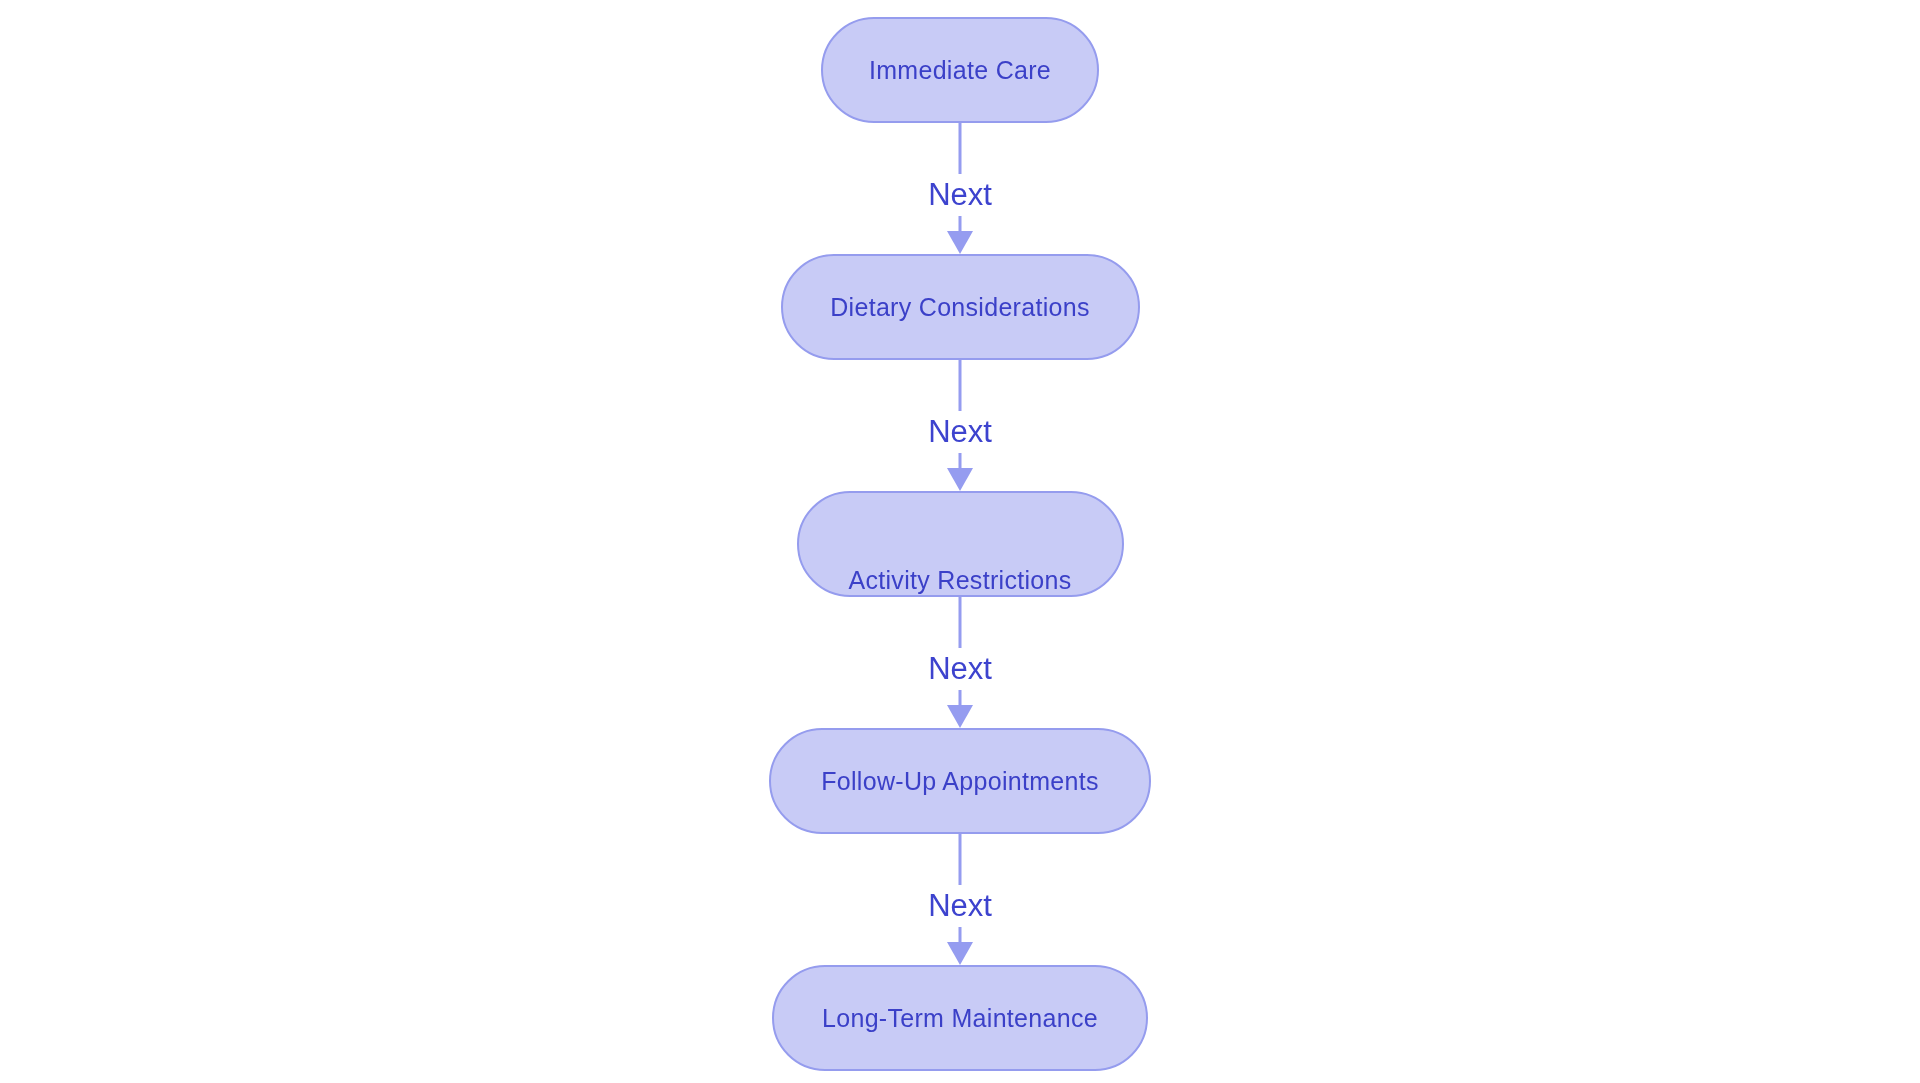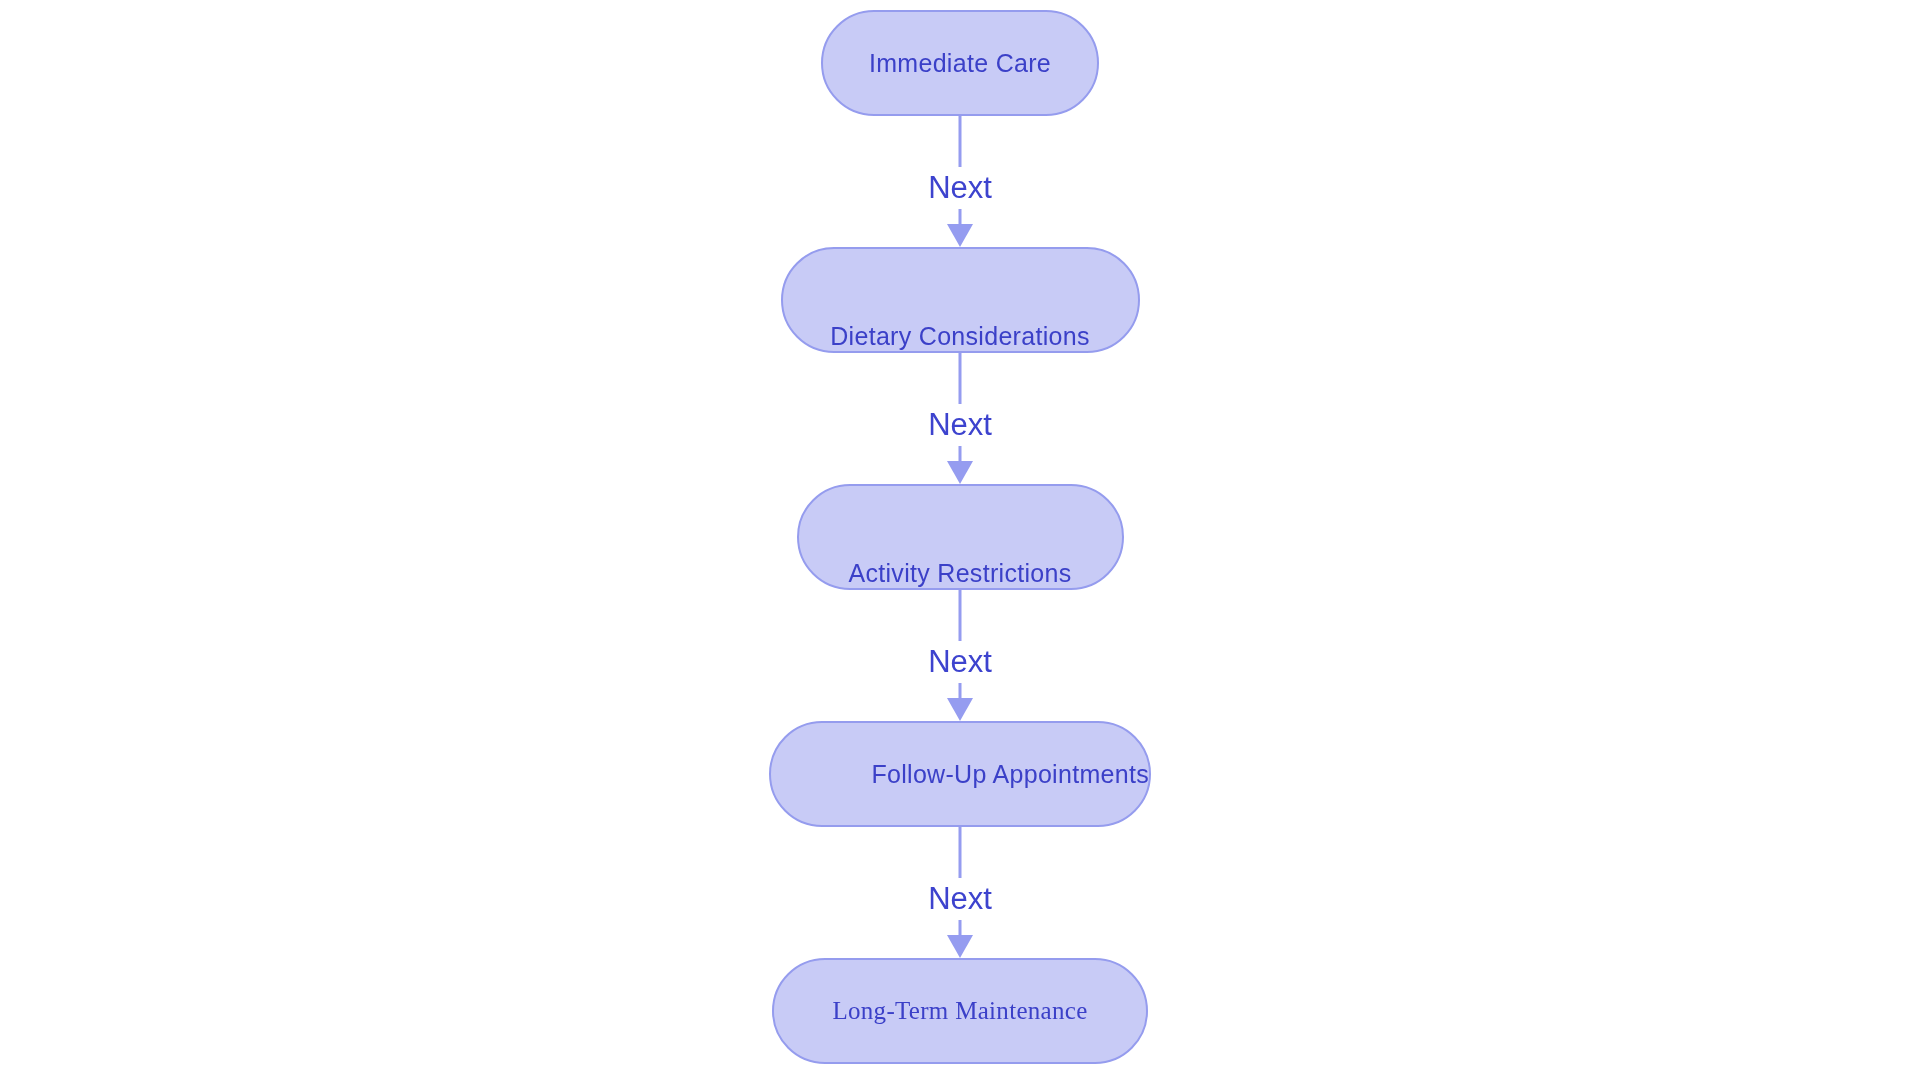--- a/index.html
+++ b/index.html
@@ -17,21 +17,21 @@
   .canvas {
     position: relative;
     width: 1920px;
     height: 1083px;
     background: var(--canvas-background);
     overflow: hidden;
   }
 
   .flow {
     position: absolute;
-    top: 10px;
+    top: 17px;
     left: 50%;
     transform: translateX(-50%);
     display: flex;
     flex-direction: column;
     align-items: center;
   }
 
   .node {
     height: 106px;
     border-radius: 53px;
@@ -83,24 +83,24 @@
     bottom: 0;
     transform: translateX(-50%);
     width: 0;
     height: 0;
     border-left: 13px solid transparent;
     border-right: 13px solid transparent;
     border-top: 23px solid var(--edge-line);
   }
 
   .w-n0 { width: 278px; }
-  .w-n1 { width: 359px; align-items: flex-end; }
+  .w-n1 { width: 359px; }
   .w-n2 { width: 327px; align-items: flex-end; }
-  .w-n3 { width: 382px; justify-content: flex-end; }
-  .w-n4 { width: 376px; font-family: Liberation Serif, serif; }
+  .w-n3 { width: 382px; }
+  .w-n4 { width: 376px; }
 </style>
 </head>
 <body>
 
 <div class="canvas">
   <div class="flow">
 
     <div class="node w-n0">
       <span class="node-label">Immediate Care</span>
     </div>

